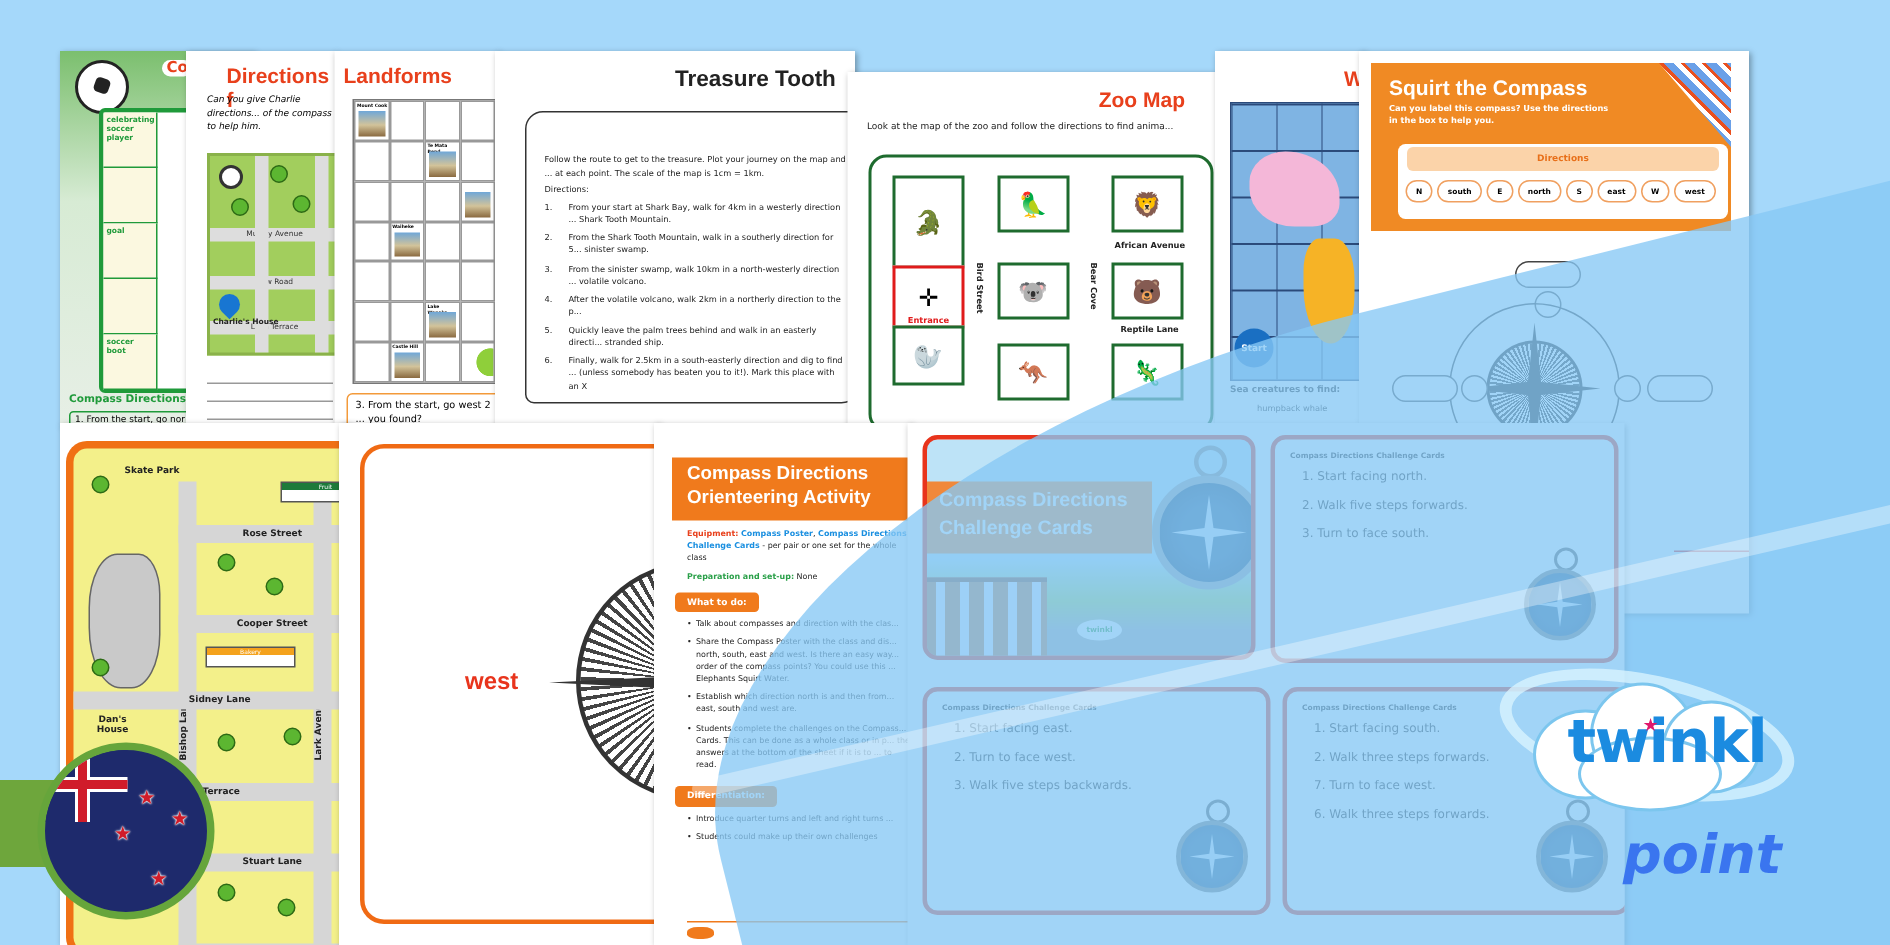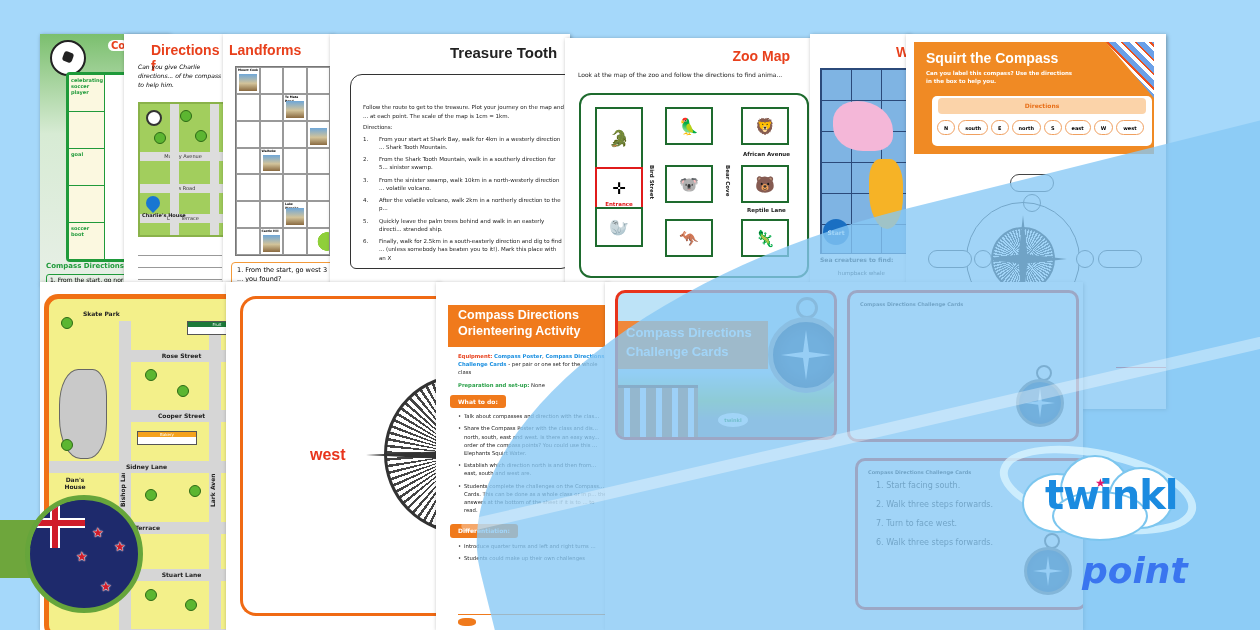--- a/index.html
+++ b/index.html
@@ -36,21 +36,21 @@
 .land-q{position:absolute;left:8px;top:228px;width:110px;border:1px solid #f39a3a;border-radius:4px;padding:3px 5px;font-size:6.5px;line-height:1.4}
 
 #s-tre{left:330px;top:34px;width:240px;height:250px}
 .tre-title{position:absolute;left:120px;top:10px;font-size:15px;font-weight:bold;color:#222;font-family:"Liberation Sans",sans-serif}
 .scroll{position:absolute;left:20px;top:40px;width:225px;height:195px;border:1px solid #333;border-radius:12px 4px 14px 6px;padding:28px 10px 10px 12px}
 .scroll p{font-size:5.5px;line-height:1.55;color:#222;margin-bottom:3px}
 .scroll ol{padding-left:0;list-style:none}
 .scroll li{font-size:5.5px;line-height:1.5;color:#222;margin-bottom:4px;display:flex}
 .scroll li b{width:16px;font-weight:normal;flex:none}
 
-#s-zoo{left:565px;top:38px;width:245px;height:250px}
+#s-zoo{left:565px;top:48px;width:245px;height:250px}
 .zoo-title{position:absolute;right:20px;top:10px;font-size:14px}
 .zoo-intro{position:absolute;left:13px;top:33px;font-size:6px;color:#222;white-space:nowrap}
 .zoo-map{position:absolute;left:14px;top:55px;width:230px;height:185px;border:2px solid #1e6b2e;border-radius:12px}
 .zoo-box{position:absolute;width:48px;height:38px;border:2px solid #1e6b2e;background:#fff;display:flex;align-items:center;justify-content:center;font-size:16px}
 .zoo-entr{border-color:#e01b1b}
 .zoo-entr span{position:absolute;bottom:0;font-size:5.5px;color:#e01b1b;font-weight:bold}
 .zoo-street{position:absolute;font-size:5.5px;color:#222;font-weight:bold}
 .vert{writing-mode:vertical-rl}
 
 #s-world{left:810px;top:34px;width:100px;height:250px}
@@ -216,21 +216,21 @@
         <span>Lake Wanaka</span>
       </div>
       <div></div>
     <div></div>
       <div class="pic">
         <span>Castle Hill</span>
       </div>
       <div></div>
       <div style="background:radial-gradient(circle at 90% 50%,#8fcf3a 40%,transparent 42%)"></div>
   </div>
-  <div class="land-q">1. From the start, go west 3 ... you found?</div>
+  <div class="land-q">3. From the start, go west 2 ... you found?</div>
 </div>
 
 <div class="sheet" id="s-tre">
   <div class="tre-title">Treasure Tooth</div>
   <div class="scroll">
     <p>Follow the route to get to the treasure. Plot your journey on the map and ... at each point. The scale of the map is 1cm = 1km.</p>
     <p>Directions:</p>
     <ol>
       <li>
           <b>1.</b>
@@ -388,20 +388,35 @@
       <div>Compass Directions</div>
       <div>Challenge Cards</div>
     </div>
     <div class="cc-building"></div>
     <div class="cc-twinkl">twinkl</div>
     <div class="cc-ring"></div>
     <div class="cc-compass"></div>
   </div>
   <div class="cc-card" style="left:242px;top:8px">
     <div class="hdr">Compass Directions Challenge Cards</div>
+    <ol>
+      <li>1.  Start facing north.</li>
+      <li>2.  Walk five steps forwards.</li>
+      <li>3.  Turn to face south.</li>
+    </ol>
+    <div class="mini-ring"></div>
+      <div class="mini-comp"></div>
+  </div>
+  <div class="cc-card" style="left:10px;top:176px">
+    <div class="hdr">Compass Directions Challenge Cards</div>
+    <ol>
+      <li>1.  Start facing east.</li>
+      <li>2.  Turn to face west.</li>
+      <li>3.  Walk five steps backwards.</li>
+    </ol>
     <div class="mini-ring"></div>
       <div class="mini-comp"></div>
   </div>
   <div class="cc-card" style="left:250px;top:176px">
     <div class="hdr">Compass Directions Challenge Cards</div>
     <ol>
       <li>1.  Start facing south.</li>
       <li>2.  Walk three steps forwards.</li>
       <li>7.  Turn to face west.</li>
       <li>6.  Walk three steps forwards.</li>

